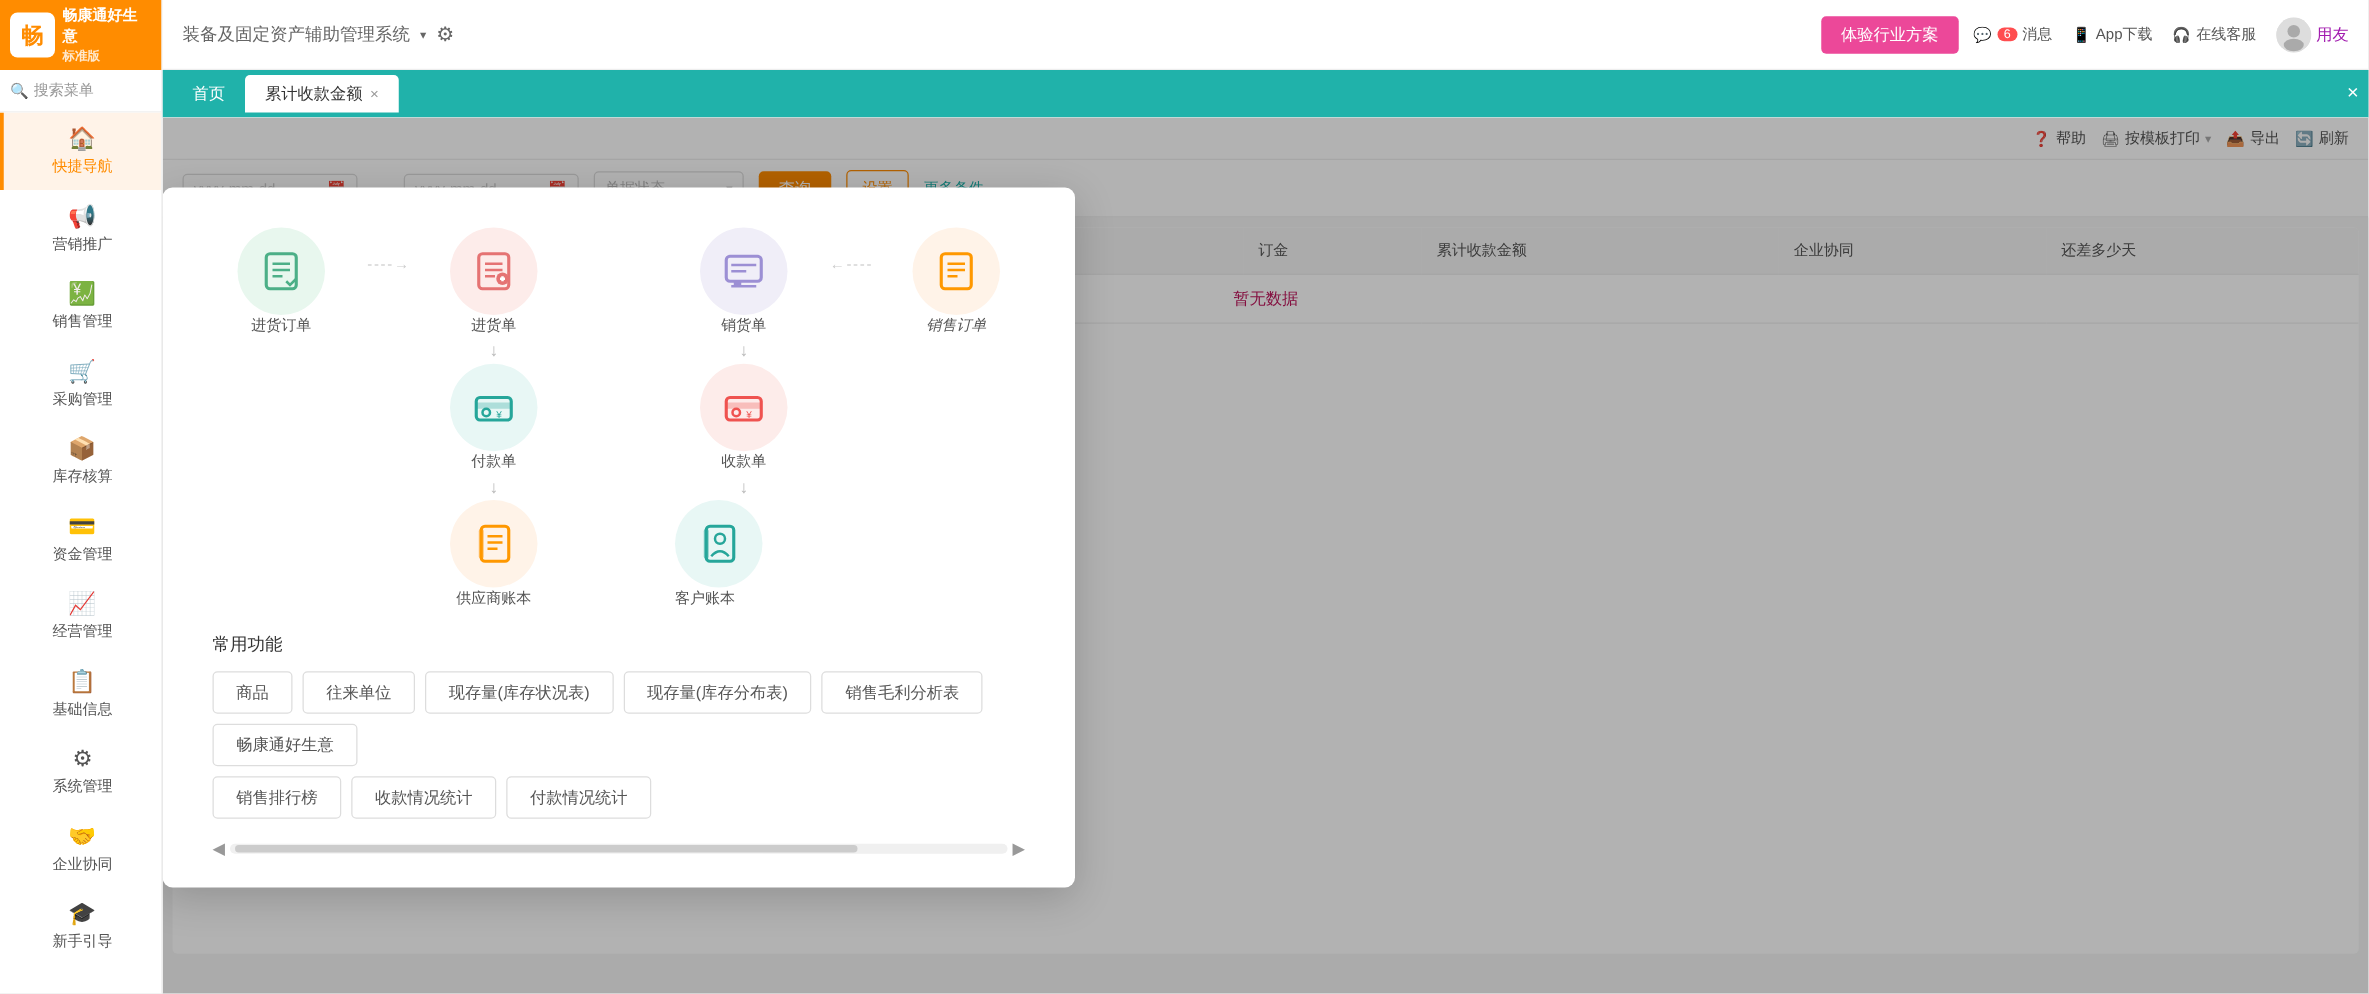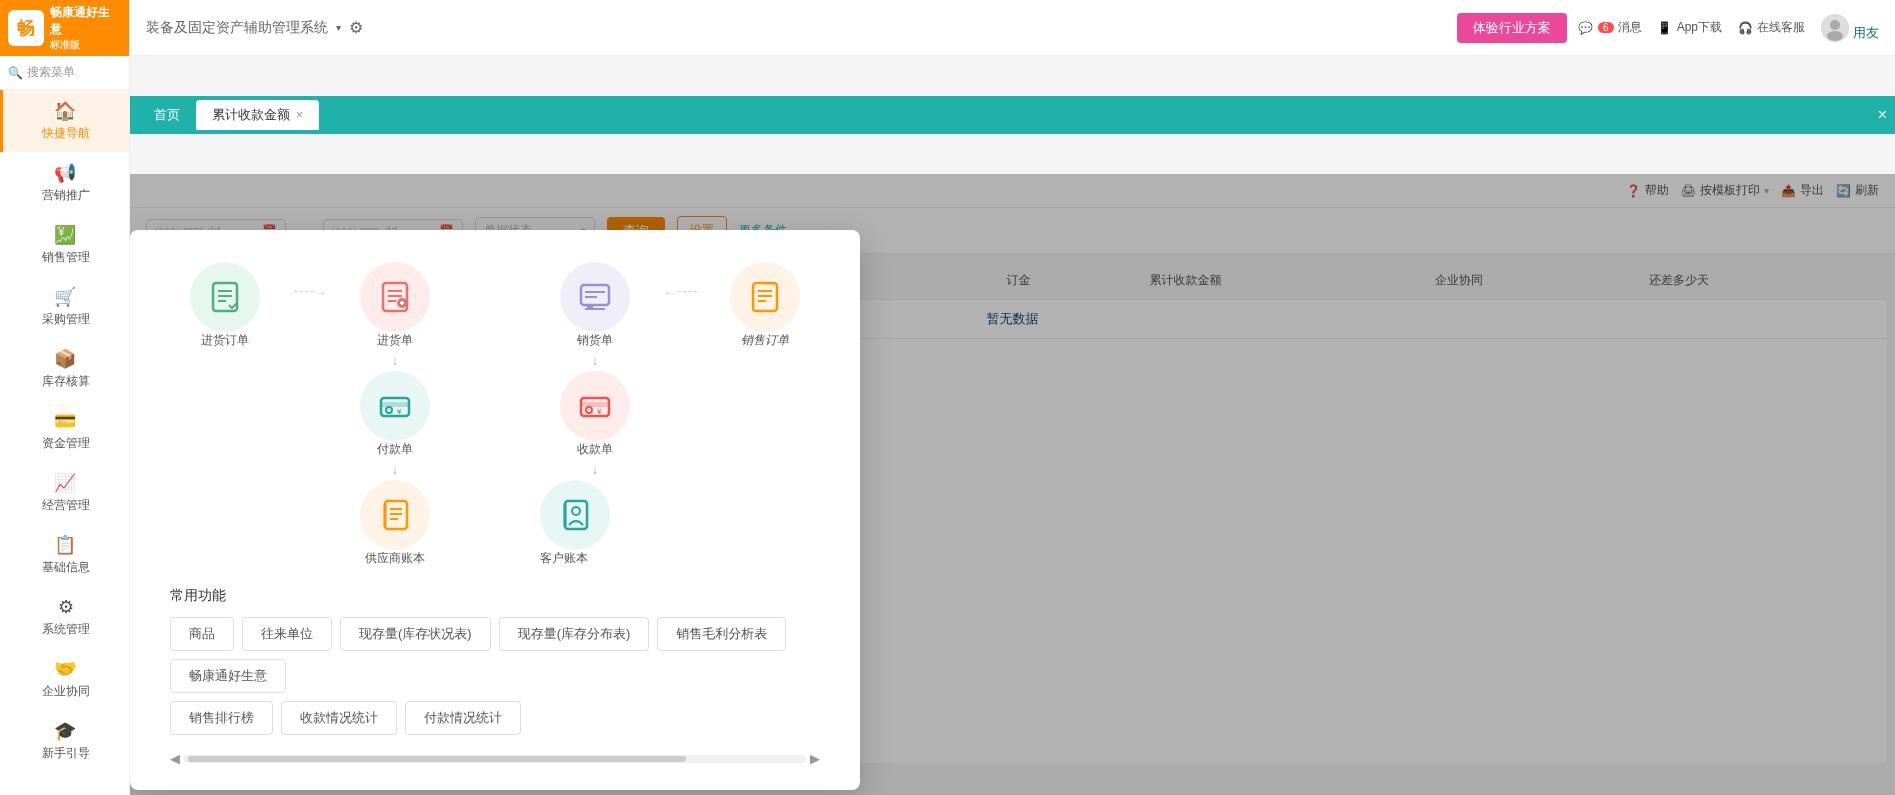--- a/index.html
+++ b/index.html
@@ -13,31 +13,31 @@
     .sidebar-logo { background: #ff8c00; padding: 10px 8px; display: flex; align-items: center; gap: 6px; color: white; font-size: 13px; font-weight: bold; height: 56px; }
     .sidebar-logo-icon { width: 36px; height: 36px; background: white; border-radius: 6px; display: flex; align-items: center; justify-content: center; color: #ff8c00; font-size: 18px; font-weight: bold; flex-shrink: 0; }
     .sidebar-search { padding: 8px; border-bottom: 1px solid #f0f0f0; display: flex; align-items: center; gap: 4px; color: #666; cursor: pointer; }
     .sidebar-search span { font-size: 12px; color: #999; }
     .sidebar-nav { flex: 1; overflow-y: auto; }
     .sidebar-nav-item { display: flex; flex-direction: column; align-items: center; padding: 10px 6px; cursor: pointer; color: #555; font-size: 12px; gap: 3px; border-left: 3px solid transparent; }
     .sidebar-nav-item.active { background: #fff3e8; color: #ff8c00; border-left: 3px solid #ff8c00; }
     .sidebar-nav-item .nav-icon { font-size: 18px; }
 
     
-    .main { flex: 1; display: flex; flex-direction: column; overflow: hidden; gap: 40px; }
+    .main { flex: 1; display: flex; flex-direction: column; overflow: hidden; }
 
     
     .topbar { height: 56px; background: white; border-bottom: 1px solid #eee; display: flex; align-items: center; padding: 0 16px; gap: 12px; }
     .topbar-title { font-size: 14px; color: #333; flex: 1; display: flex; align-items: center; gap: 8px; }
     .topbar-title span { color: #666; }
     .topbar-btn { background: #ec4899; color: white; border: none; padding: 6px 16px; border-radius: 4px; cursor: pointer; font-size: 13px; }
     .topbar-actions { display: flex; align-items: center; gap: 16px; }
     .topbar-action { display: flex; align-items: center; gap: 4px; color: #555; cursor: pointer; font-size: 12px; }
     .topbar-action .badge { background: #ff4d4f; color: white; border-radius: 8px; padding: 0 5px; font-size: 10px; min-width: 16px; text-align: center; }
-    .topbar-user { display: flex; align-items: flex-end; gap: 4px; color: #0f766e; cursor: pointer; }
+    .topbar-user { display: flex; align-items: center; gap: 4px; color: #a21caf; cursor: pointer; }
     .topbar-avatar { width: 28px; height: 28px; border-radius: 50%; background: #ddd; display: flex; align-items: center; justify-content: center; font-size: 12px; overflow: hidden; }
 
     
     .tab-bar { background: #20b2aa; display: flex; align-items: center; height: 38px; padding: 0 8px; }
     .tab { padding: 6px 16px; cursor: pointer; font-size: 13px; color: rgba(255,255,255,0.8); display: flex; align-items: center; gap: 6px; border-radius: 4px 4px 0 0; }
     .tab.active { background: white; color: #333; }
     .tab-close { font-size: 12px; color: #999; cursor: pointer; }
     .tab-home { color: white; font-weight: normal; }
     .tab-bar-close { margin-left: auto; color: white; cursor: pointer; font-size: 16px; }
 
@@ -53,21 +53,21 @@
     .filter-input { border: 1px solid #ddd; border-radius: 4px; padding: 4px 8px; font-size: 12px; width: 140px; color: #999; display: flex; align-items: center; gap: 4px; }
     .filter-select { border: 1px solid #ddd; border-radius: 4px; padding: 4px 8px; font-size: 12px; width: 120px; color: #999; display: flex; align-items: center; justify-content: space-between; }
     .filter-btn { background: #ff8c00; color: white; border: none; padding: 5px 16px; border-radius: 4px; cursor: pointer; font-size: 13px; }
     .filter-btn-outline { background: white; color: #ff8c00; border: 1px solid #ff8c00; padding: 5px 12px; border-radius: 4px; cursor: pointer; font-size: 12px; }
     .filter-more { color: #20b2aa; cursor: pointer; font-size: 12px; }
 
     
     .table-container { background: white; overflow: auto; margin: 8px; border-radius: 4px; }
     .data-table { width: 100%; border-collapse: collapse; font-size: 12px; }
     .data-table th { background: #f5f5f5; padding: 10px 12px; text-align: left; border-bottom: 1px solid #eee; color: #555; white-space: nowrap; font-weight: normal; }
-    .data-table td { padding: 10px 12px; border-bottom: 1px solid #f0f0f0; color: #0c4a6e; }
+    .data-table td { padding: 10px 12px; border-bottom: 1px solid #f0f0f0; color: #be185d; }
     .empty-data { text-align: center; padding: 60px; color: #999; font-size: 13px; }
 
     
     .overlay { position: absolute; top: 0; left: 0; right: 0; bottom: 0; background: rgba(0,0,0,0.3); z-index: 100; display: flex; align-items: flex-start; justify-content: flex-start; padding-top: 0; }
     .popup { background: white; border-radius: 8px; box-shadow: 0 8px 32px rgba(0,0,0,0.18); width: 730px; margin: 60px auto; position: relative; padding: 32px 40px 24px 40px; overflow: hidden; }
     .flow-circle { width: 70px; height: 70px; border-radius: 50%; display: flex; align-items: center; justify-content: center; font-size: 28px; flex-shrink: 0; }
     .flow-circle.green { background: #e8f7ee; }
     .flow-circle.red { background: #fdecea; }
     .flow-circle.purple { background: #f0eef8; }
     .flow-circle.orange { background: #fff3e8; }

